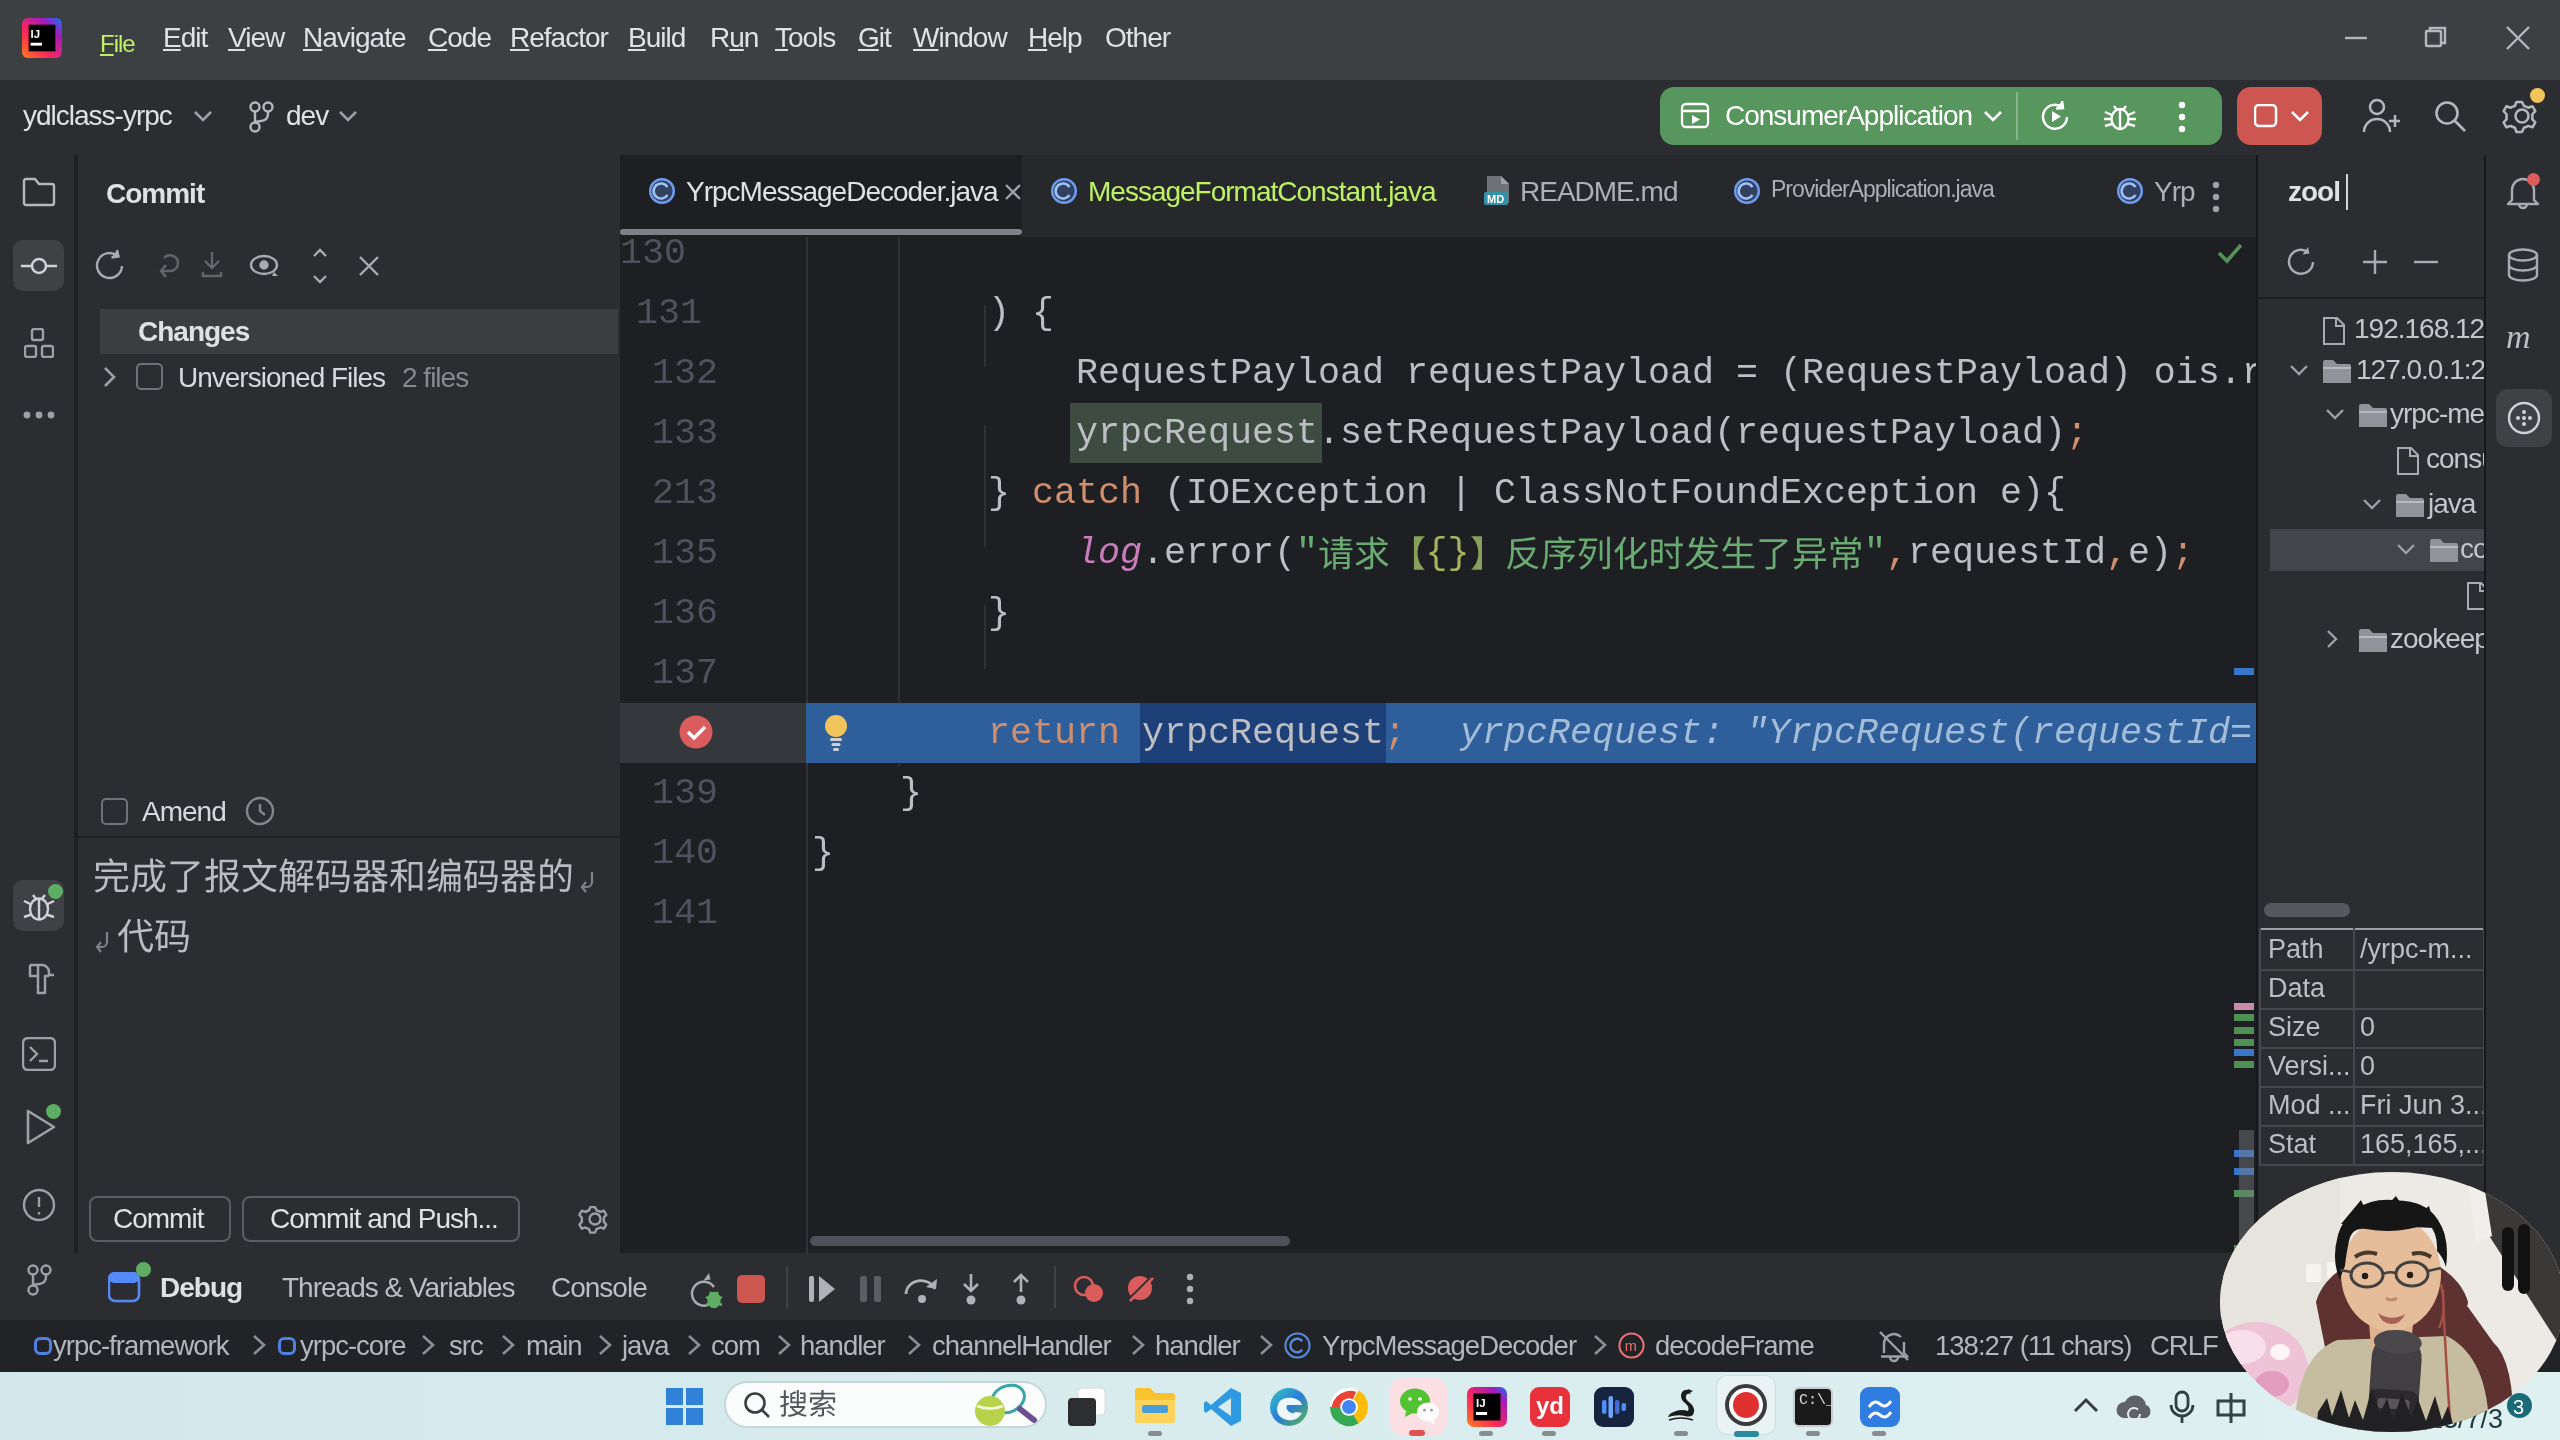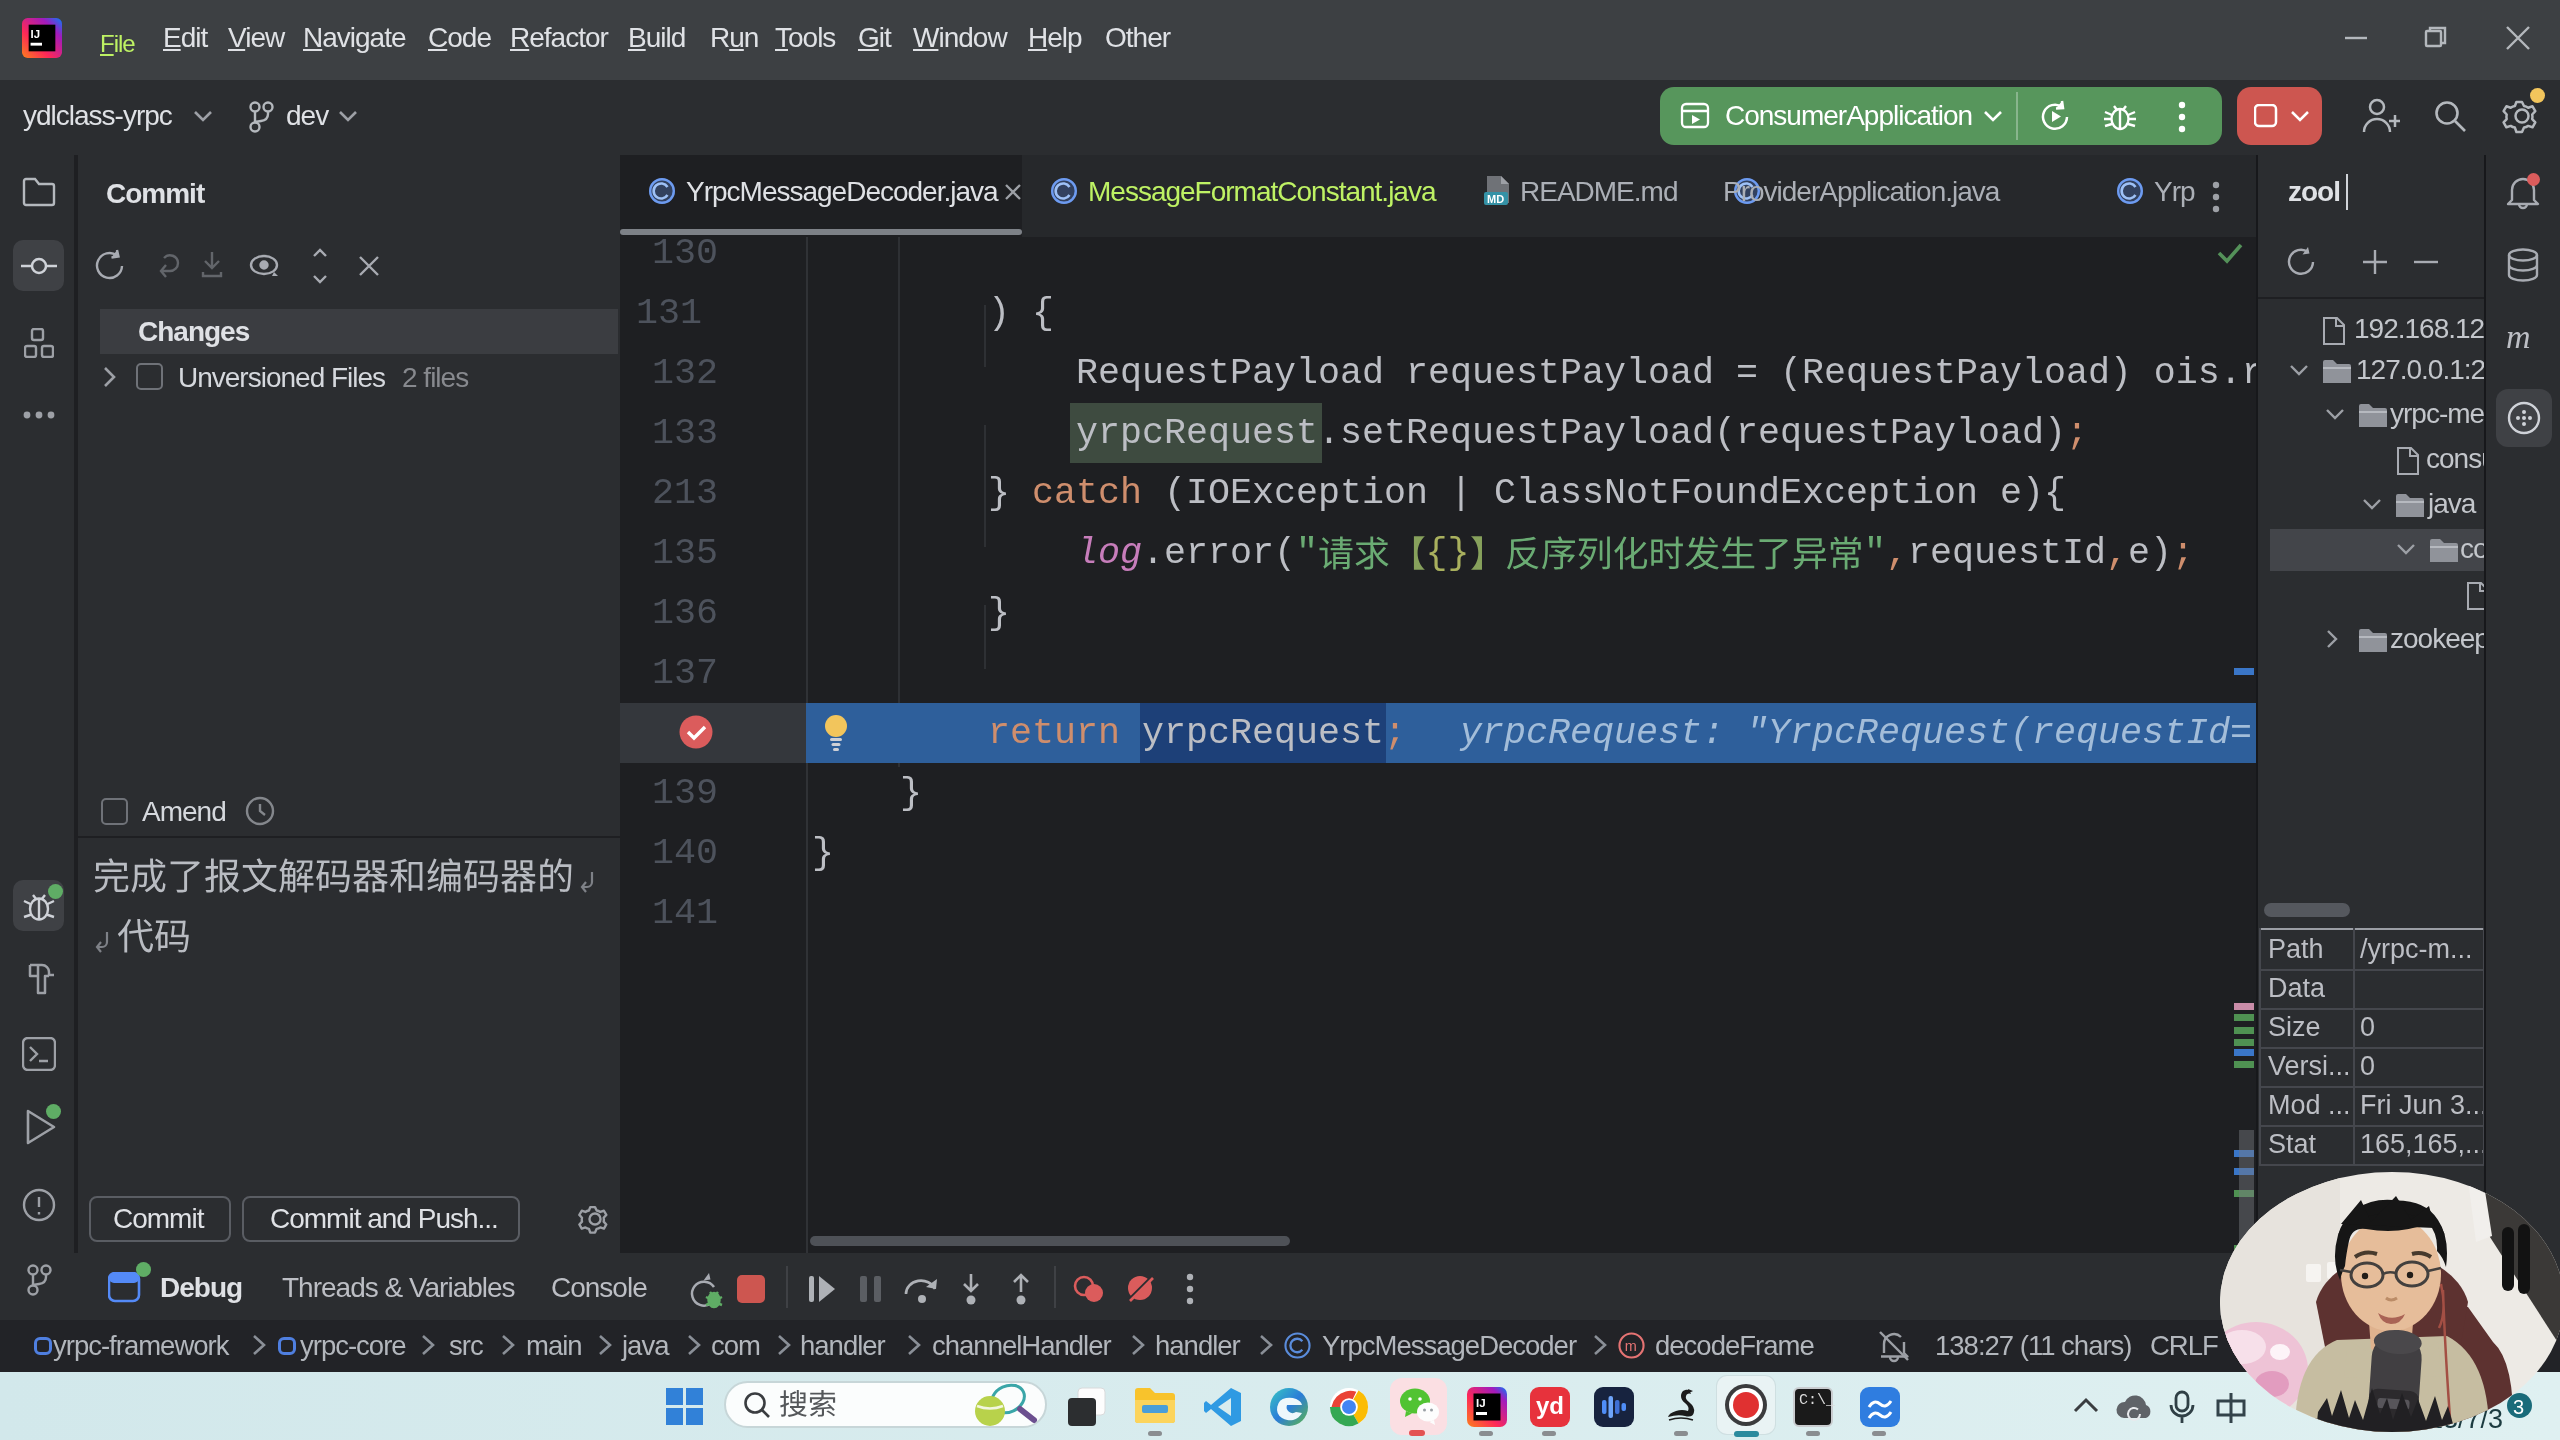--- a/index.html
+++ b/index.html
@@ -265,39 +265,39 @@
       <path d="M19 1 l8 8 h-8 z" fill="#9da0a6"></path>
 <rect x="2" y="17" width="24" height="13" rx="2" fill="#3592a6"></rect>
 <text x="5" y="28" font-size="11" font-weight="bold" fill="#fff" font-family="Liberation Sans">MD</text>
     </svg>
 <div class="a" style="left:900px;top:21px;font-size:28px;letter-spacing:-1px;color:#abafb6">README.md</div>
 <svg class="a" style="left:1113px;top:22px" width="28" height="28" viewBox="0 0 28 28" fill="none">
       <circle cx="14" cy="14" r="13" fill="#32415f"></circle>
       <circle cx="14" cy="14" r="11.8" stroke="#6d9bf0" stroke-width="2.4"></circle>
       <path d="M19.5 10 a7.5 7.5 0 1 0 0 8" stroke="#9ec1f7" stroke-width="2.6" fill="none"></path>
     </svg>
-<div class="a" style="left:1103px;top:21px;font-size:28px;letter-spacing:-1px;color:#abafb6">ProviderApplication.java</div>
+<div class="a" style="left:1151px;top:21px;font-size:23px;letter-spacing:-1px;color:#abafb6">ProviderApplication.java</div>
 <svg class="a" style="left:1496px;top:22px" width="28" height="28" viewBox="0 0 28 28" fill="none">
       <circle cx="14" cy="14" r="13" fill="#32415f"></circle>
       <circle cx="14" cy="14" r="11.8" stroke="#6d9bf0" stroke-width="2.4"></circle>
       <path d="M19.5 10 a7.5 7.5 0 1 0 0 8" stroke="#9ec1f7" stroke-width="2.6" fill="none"></path>
     </svg>
 <div class="a" style="left:1534px;top:21px;font-size:28px;letter-spacing:-1px;color:#abafb6">Yrp</div>
 <svg class="a" style="left:1590px;top:25px" width="12" height="34" fill="#9da0a6">
       <circle cx="6" cy="5" r="3.2"></circle>
       <circle cx="6" cy="17" r="3.2"></circle>
       <circle cx="6" cy="29" r="3.2"></circle>
     </svg>
 <div class="a" style="left:0;top:74px;width:402px;height:6px;background:#7d8187;border-radius:3px"></div>
 <div class="a" style="left:186px;top:82px;width:2px;height:1016px;background:#303236"></div>
 <div class="a" style="left:278px;top:82px;width:1.5px;height:530px;background:#2e3034"></div>
 <div class="a" style="left:364px;top:150px;width:1.5px;height:62px;background:#2e3034"></div>
 <div class="a" style="left:364px;top:270px;width:1.5px;height:122px;background:#2e3034"></div>
 <div class="a" style="left:364px;top:450px;width:1.5px;height:64px;background:#2e3034"></div>
-<div class="a mono" style="left:0;top:68px;width:98px;text-align:right;color:#4d525c">130</div>
+<div class="a mono" style="left:0;top:68px;width:98px;text-align:left;color:#4d525c">130</div>
 <div class="a mono" style="left:0;top:128px;width:98px;text-align:center;color:#4d525c">131</div>
 <div class="a mono" style="left:0;top:188px;width:98px;text-align:right;color:#4d525c">132</div>
 <div class="a mono" style="left:0;top:248px;width:98px;text-align:right;color:#4d525c">133</div>
 <div class="a mono" style="left:0;top:308px;width:98px;text-align:right;color:#4d525c">213</div>
 <div class="a mono" style="left:0;top:368px;width:98px;text-align:right;color:#4d525c">135</div>
 <div class="a mono" style="left:0;top:428px;width:98px;text-align:right;color:#4d525c">136</div>
 <div class="a mono" style="left:0;top:488px;width:98px;text-align:right;color:#4d525c">137</div>
 <div class="a mono" style="left:0;top:608px;width:98px;text-align:right;color:#4d525c">139</div>
 <div class="a mono" style="left:0;top:668px;width:98px;text-align:right;color:#4d525c">140</div>
 <div class="a mono" style="left:0;top:728px;width:98px;text-align:right;color:#4d525c">141</div>

